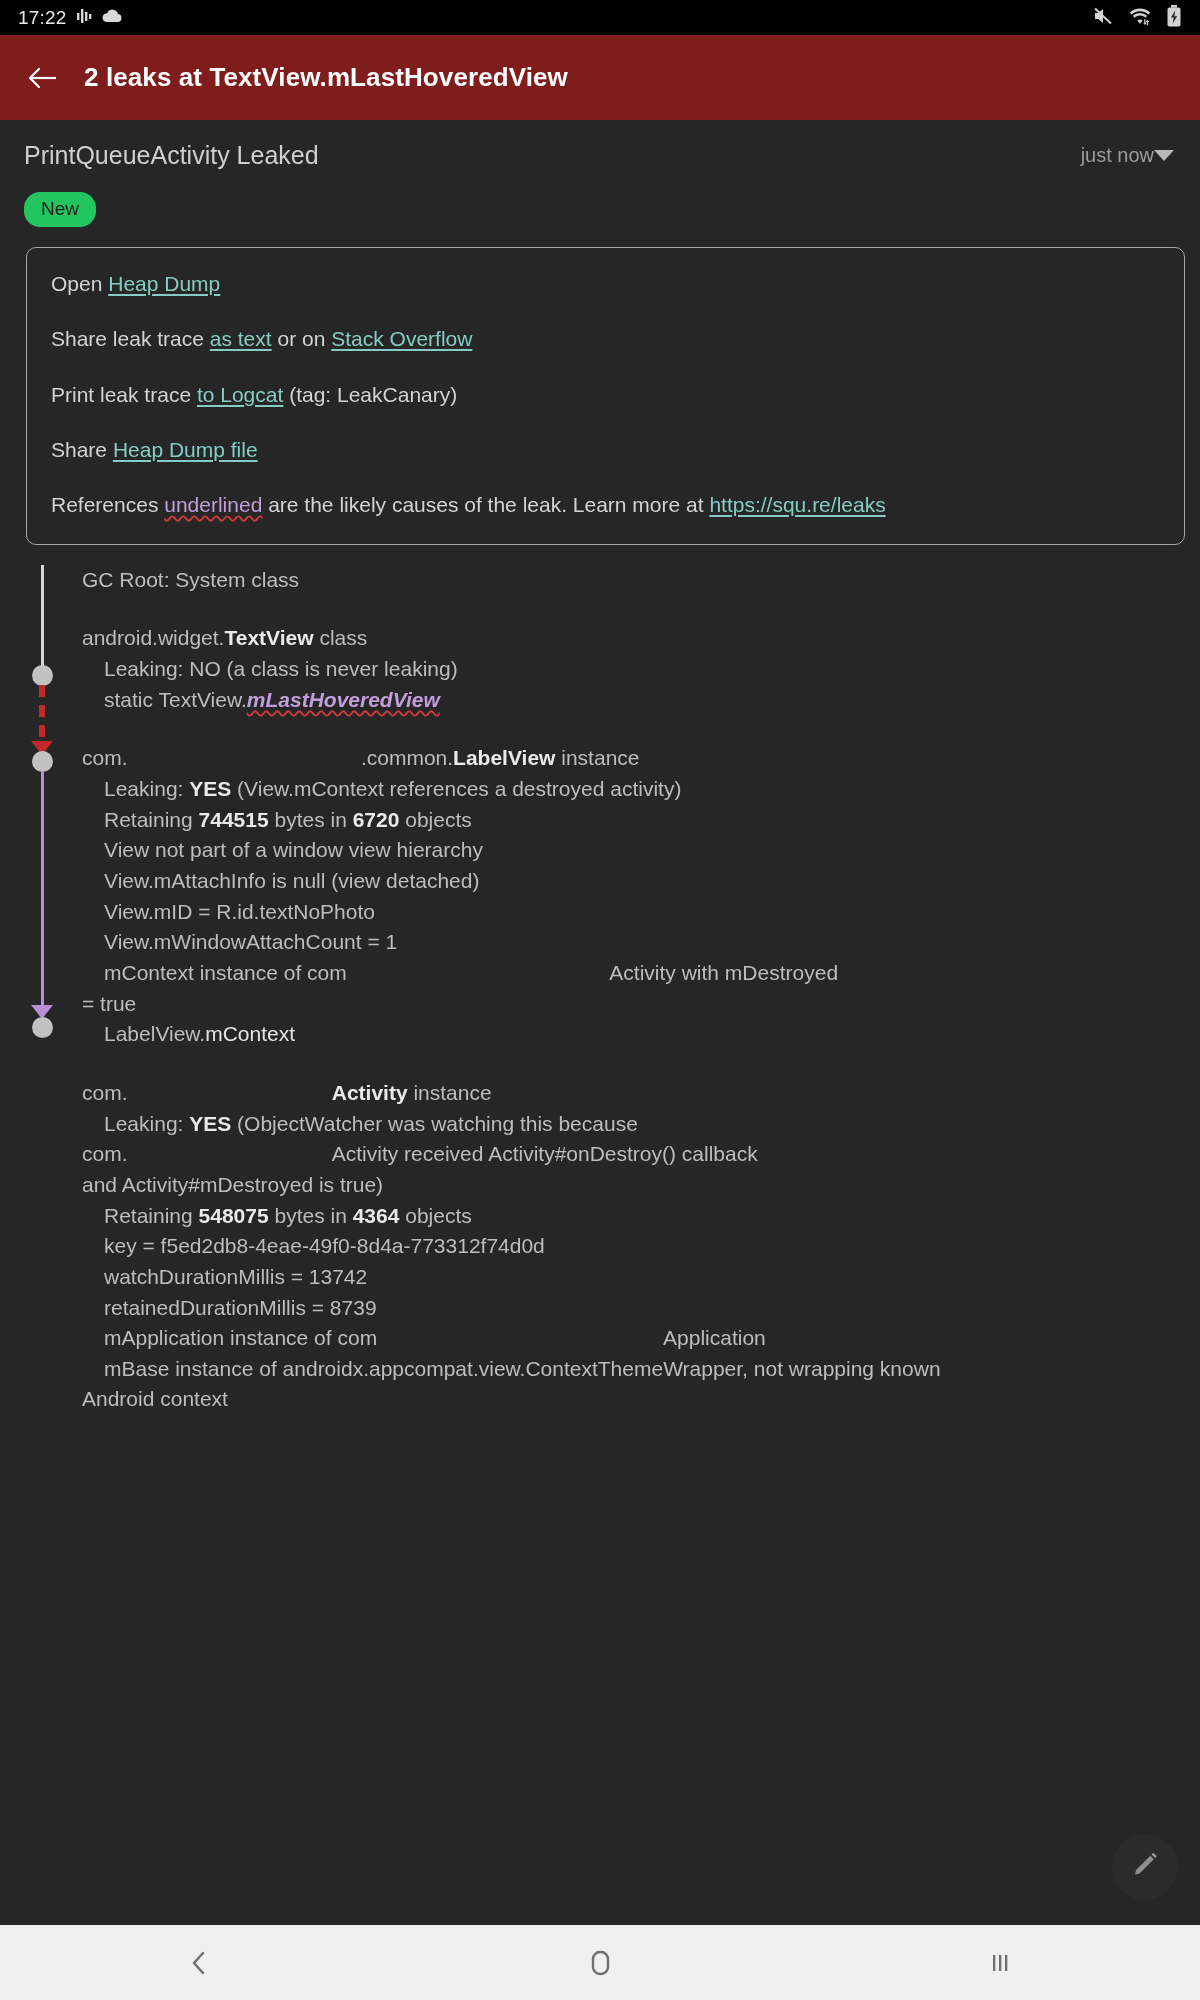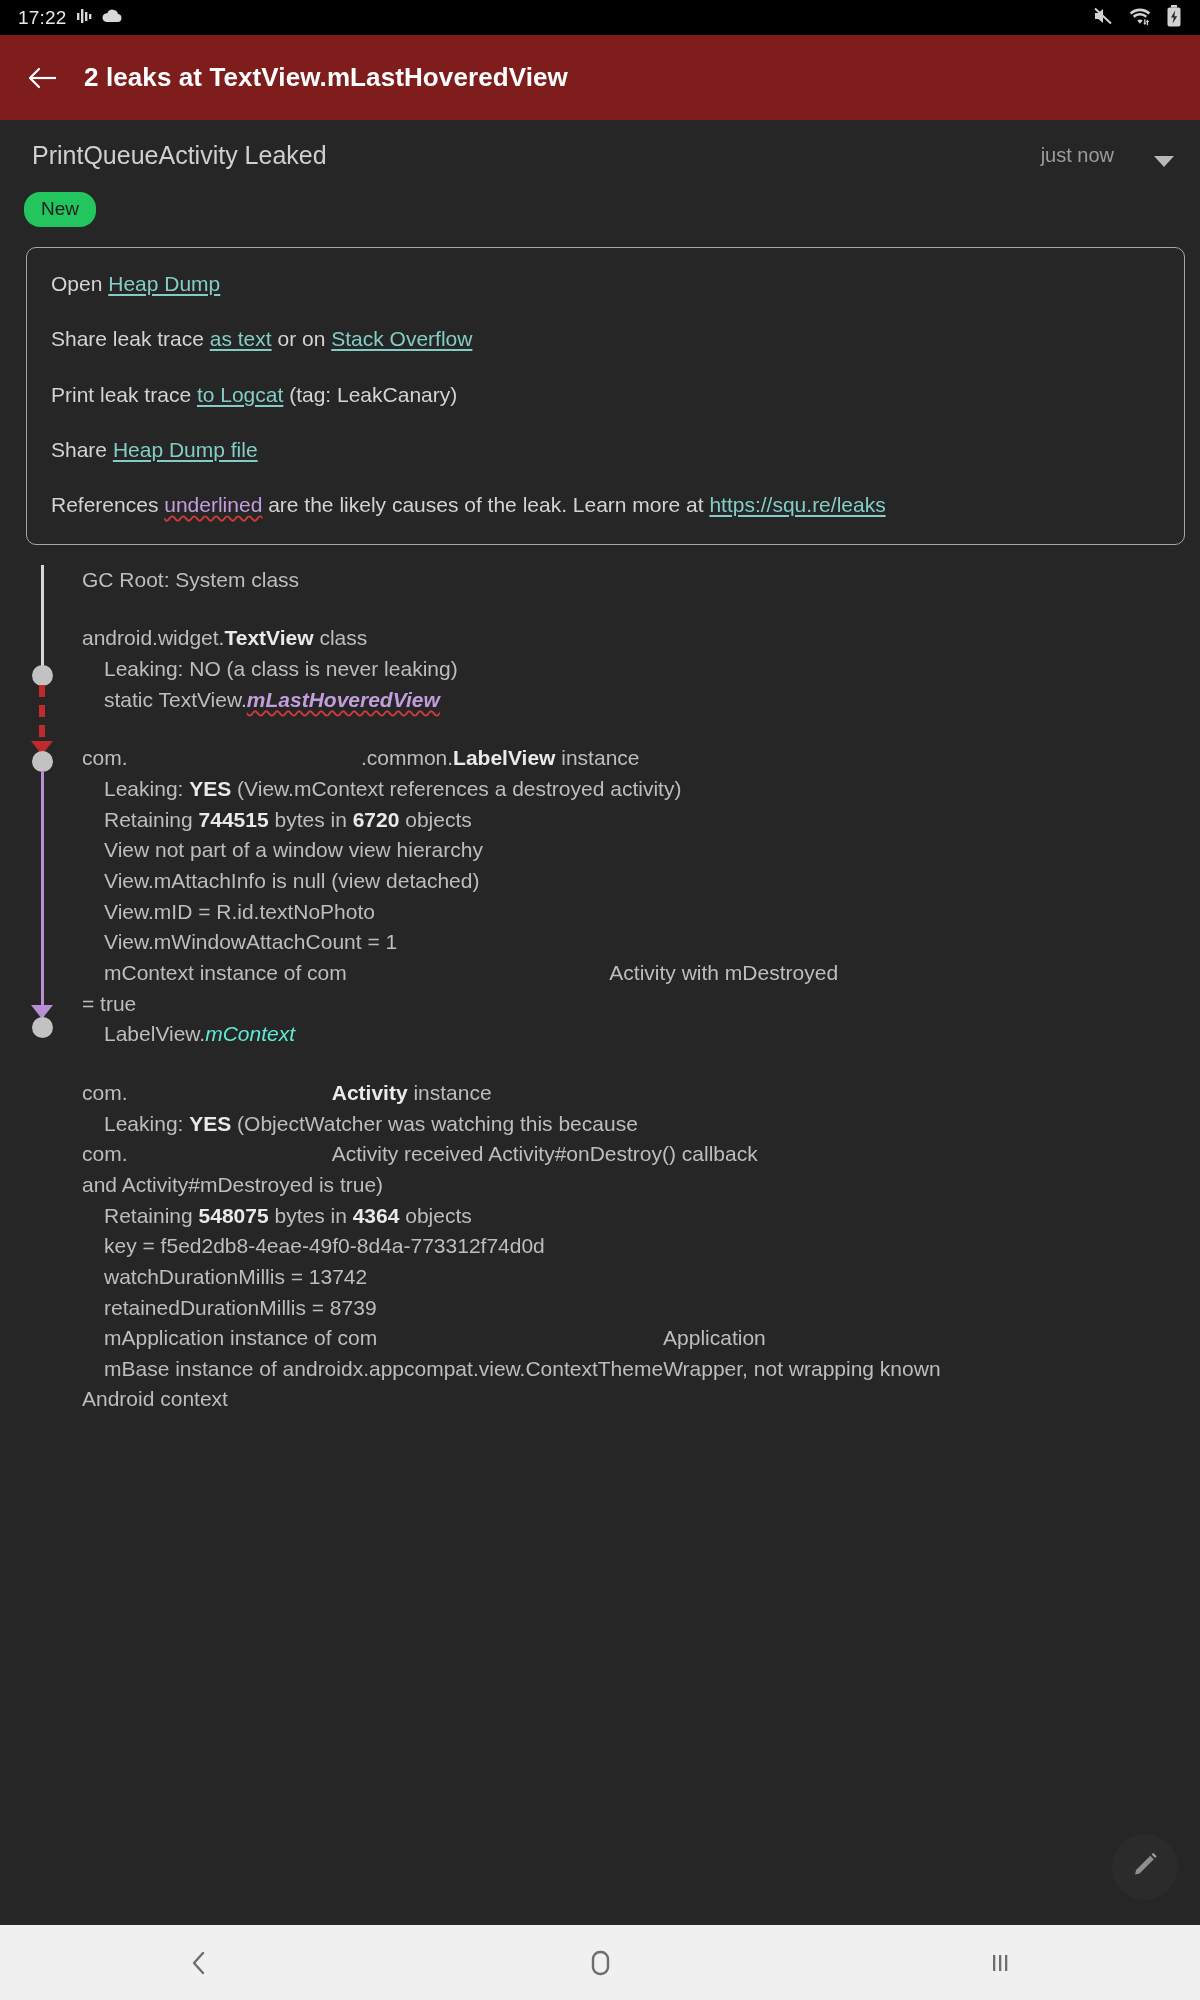--- a/index.html
+++ b/index.html
@@ -27,24 +27,24 @@
     height:85px; display:flex; align-items:center; padding-left:26px; gap:24px;
     background:#7f1d1d;
   }
   .back-btn{ width:34px;height:34px;display:flex;align-items:center;justify-content:center;cursor:pointer;}
   .appbar-title{
     font-size:26px; color:#ffffff; font-weight:700; letter-spacing:.1px;
   }
 
   
   .leak-head{
-    display:flex; align-items:center; padding:10px 26px 0 32px; height:60px;
+    display:flex; align-items:center; padding:10px 26px 0 24px; height:60px;
   }
   .leak-title{ font-size:25px; color:#cfcfcf; font-weight:400; }
-  .leak-head-right{ margin-left:auto; display:flex; align-items:flex-end; gap:40px;}
+  .leak-head-right{ margin-left:auto; display:flex; align-items:center; }
   .leak-time{ font-size:20px; color:#9c9c9c; }
   .caret-down{
     width:0;height:0;border-left:10px solid transparent;border-right:10px solid transparent;
     border-top:11px solid #b8b8b8; cursor:pointer;
   }
 
   .badge-row{ padding:12px 0 0 24px; }
   .badge-new{
     display:inline-block; background:#22c55e; color:#1d1d1d; font-size:19px;
     border-radius:16px; padding:6px 17px 7px; font-weight:400;
@@ -82,21 +82,21 @@
   .g-arrow{ position:absolute; left:31px; width:0;height:0;
     border-left:11px solid transparent;border-right:11px solid transparent; }
   .g-arrow.red{ border-top:14px solid #c02a2a; }
   .g-arrow.purple{ border-top:14px solid #b88fd4; }
 
   .trace-body{ padding-left:82px; padding-right:36px; }
   .t-row{ font-size:21px; color:#bdbdbd; line-height:1.46; white-space:pre-wrap; }
   .t-row.head{ color:#bdbdbd; }
   .t-ind{ padding-left:22px; }
   .t-strong{ color:#eaeaea; font-weight:700; }
-  .t-purple{ color:#5eead4;font-style:italic; }
+  .t-purple{ color:#e5e5e5; }
   .t-ref{
     color:#c39ddb; font-weight:700; font-style:italic;
     text-decoration:underline wavy #d13a3a; text-underline-offset:3px;
     text-decoration-thickness:1.6px;
   }
   .t-gap{ display:inline-block; }
   .t-blank{ height:28px; }
   .t-dotfaint{ color:#3a3a3a; }
 
   

